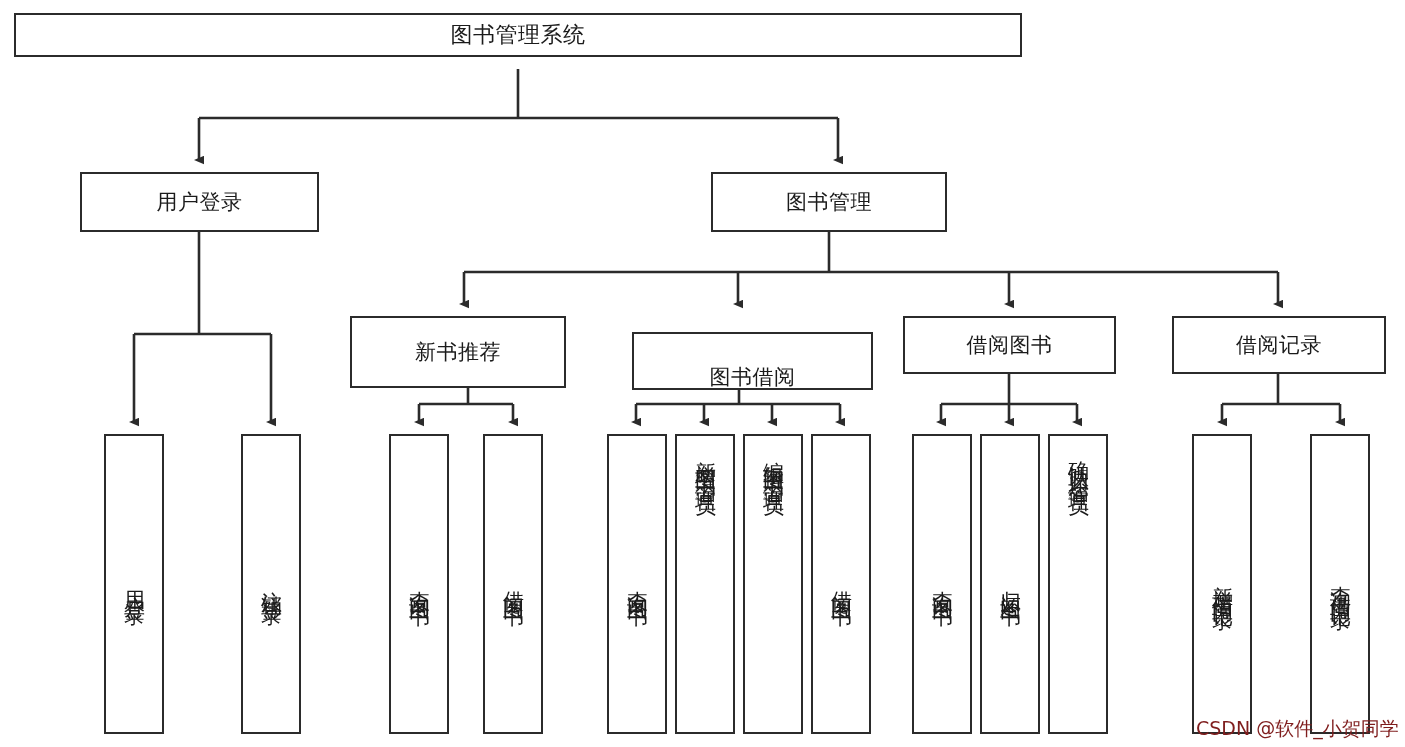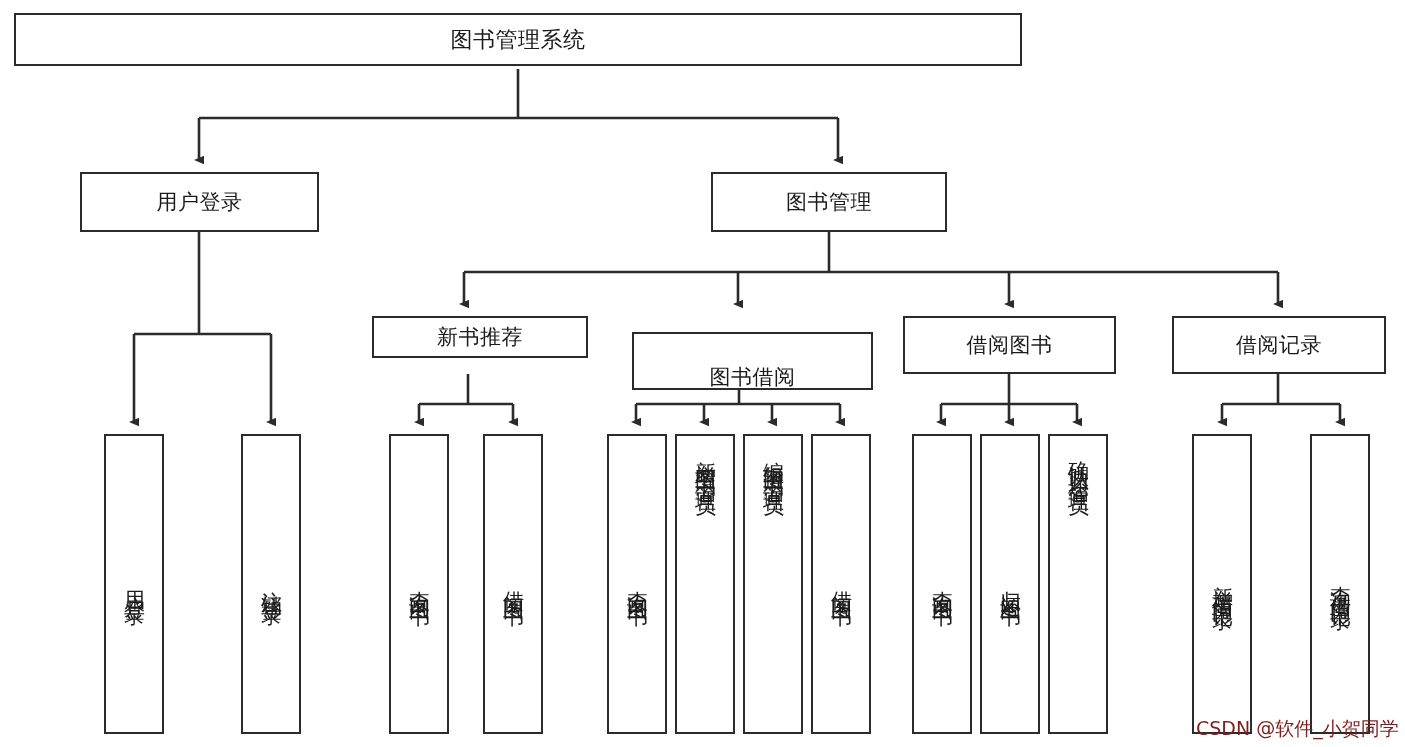--- a/index.html
+++ b/index.html
@@ -125,32 +125,32 @@
       <path d="M1009,404 L1009,422" marker-end="url(#arrow)"></path>
       <path d="M1077,404 L1077,422" marker-end="url(#arrow)"></path>
 
       <path d="M1278,374 L1278,404"></path>
       <path d="M1222,404 L1340,404"></path>
       <path d="M1222,404 L1222,422" marker-end="url(#arrow)"></path>
       <path d="M1340,404 L1340,422" marker-end="url(#arrow)"></path>
     </g>
   </svg>
 
-  <div class="node h root" style="left:14px; top:13px; width:1008px; height:53px;justify-content:center;">
+  <div class="node h root" style="left:14px; top:13px; width:1008px; height:44px;justify-content:center;">
     <span class="label">图书管理系统</span>
   </div>
 
   <div class="node h" style="left:80px; top:172px; width:239px; height:60px;">
     <span class="label">用户登录</span>
   </div>
   <div class="node h" style="left:711px; top:172px; width:236px; height:60px;">
     <span class="label">图书管理</span>
   </div>
 
-  <div class="node h" style="left:372px; top:316px; width:216px; height:42px;">
+  <div class="node h" style="left:350px; top:316px; width:216px; height:72px;">
     <span class="label">新书推荐</span>
   </div>
   <div class="node h" style="left:632px; top:332px; width:241px; height:58px;align-items:flex-end;">
     <span class="label">图书借阅</span>
   </div>
   <div class="node h" style="left:903px; top:316px; width:213px; height:58px;">
     <span class="label">借阅图书</span>
   </div>
   <div class="node h" style="left:1172px; top:316px; width:214px; height:58px;">
     <span class="label">借阅记录</span>

